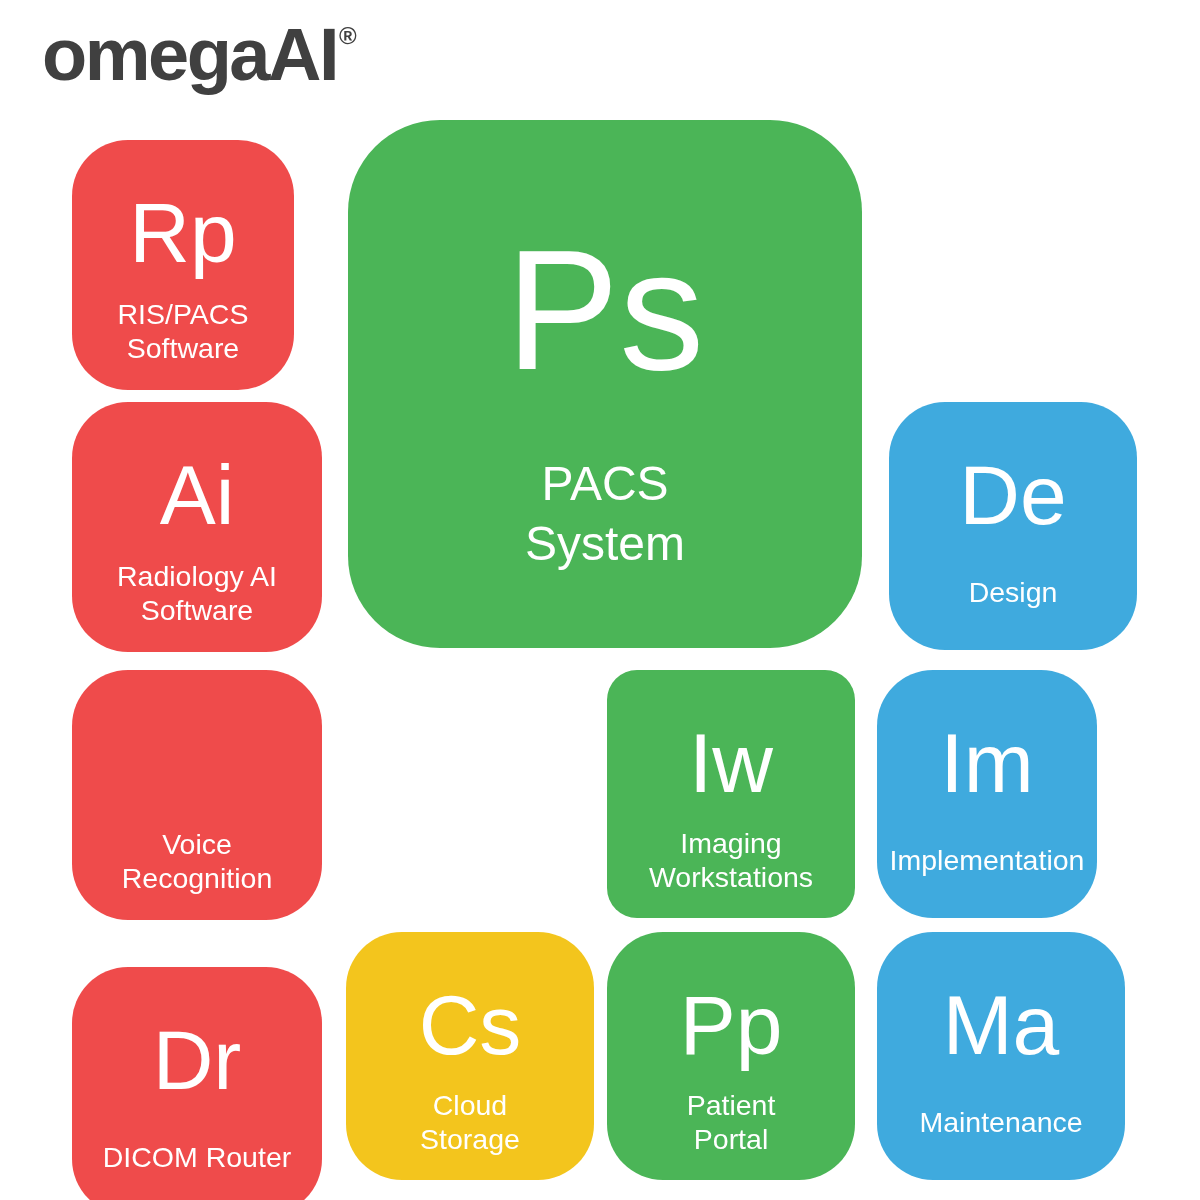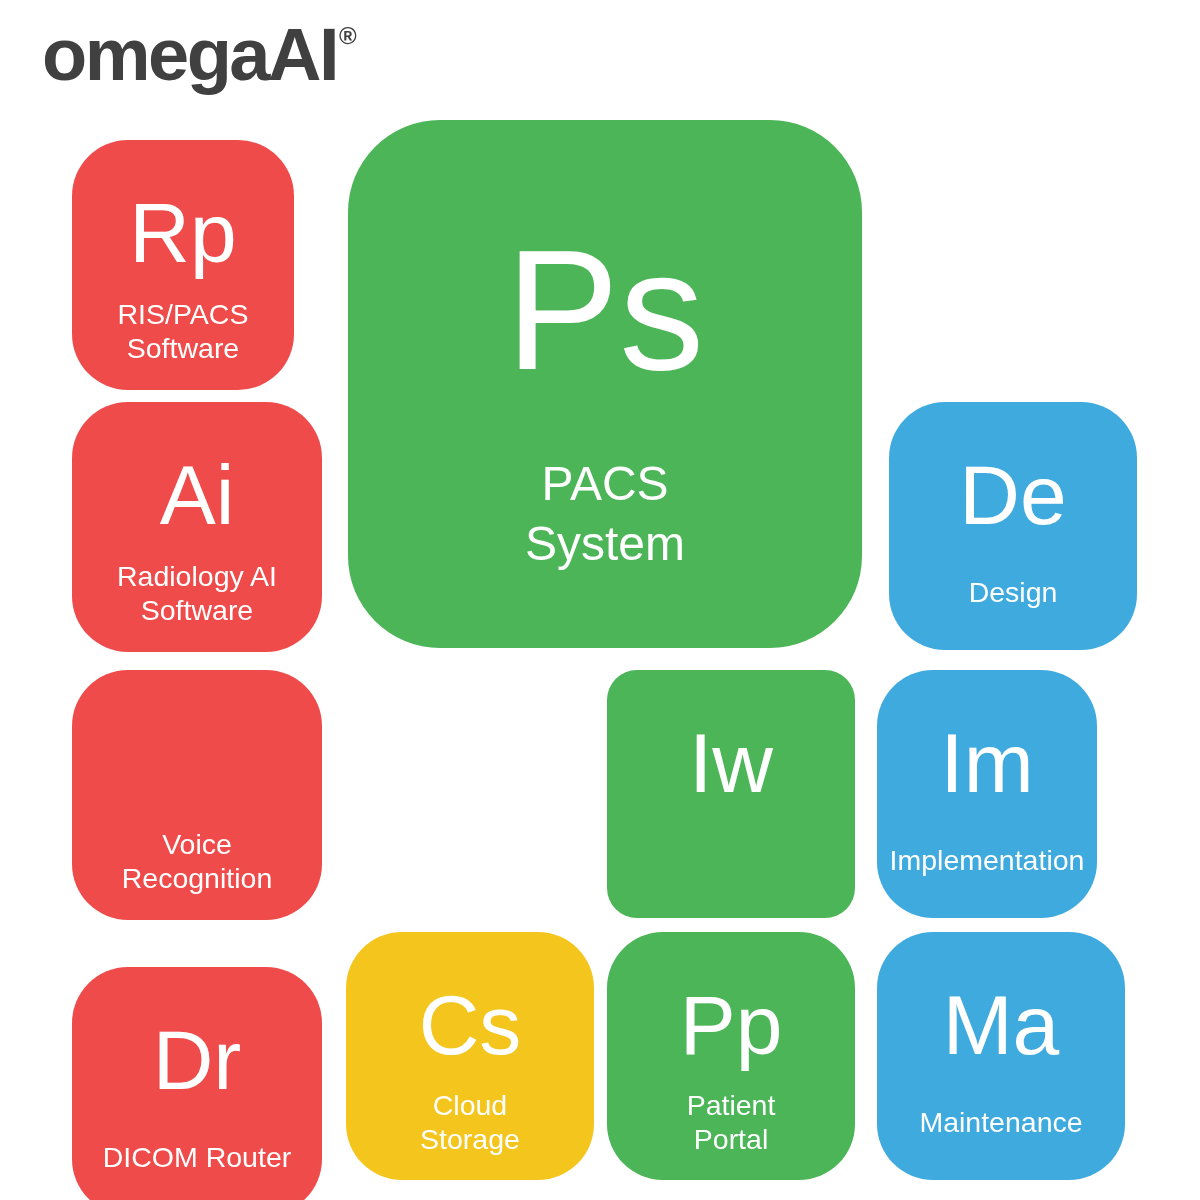--- a/index.html
+++ b/index.html
@@ -80,20 +80,22 @@
     <div class="tile pos-de" style="background: rgb(63, 170, 222); color: rgb(255, 255, 255);">
       <div class="tile-symbol">De</div>
       <div class="tile-label">Design</div>
     </div>
     <div class="tile pos-vr" style="background: rgb(239, 75, 75); color: rgb(255, 255, 255);">
       <div class="tile-label">Voice
 Recognition</div>
     </div>
     <div class="tile pos-iw" style="background: rgb(75, 181, 87); color: rgb(255, 255, 255); border-radius: 30px;">
       <div class="tile-symbol">Iw</div>
+      <div class="tile-label">Imaging
+Workstations</div>
     </div>
     <div class="tile pos-im" style="background: rgb(63, 170, 222); color: rgb(255, 255, 255);">
       <div class="tile-symbol">Im</div>
       <div class="tile-label">Implementation</div>
     </div>
     <div class="tile pos-dr" style="background: rgb(239, 75, 75); color: rgb(255, 255, 255);">
       <div class="tile-symbol">Dr</div>
       <div class="tile-label">DICOM Router</div>
     </div>
     <div class="tile pos-cs" style="background: rgb(243, 197, 29); color: rgb(255, 255, 255);">

